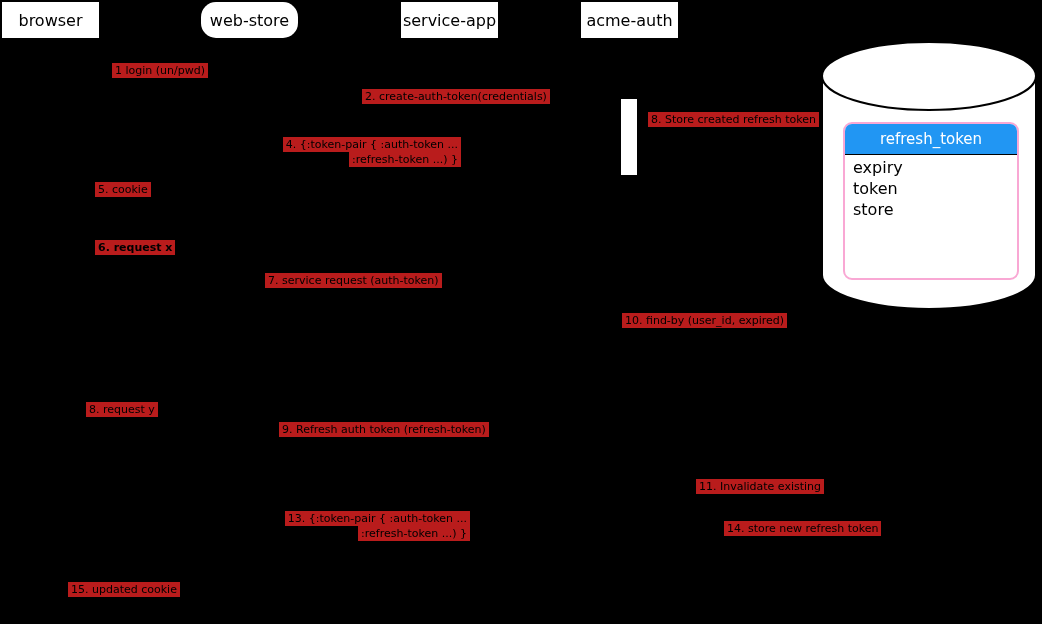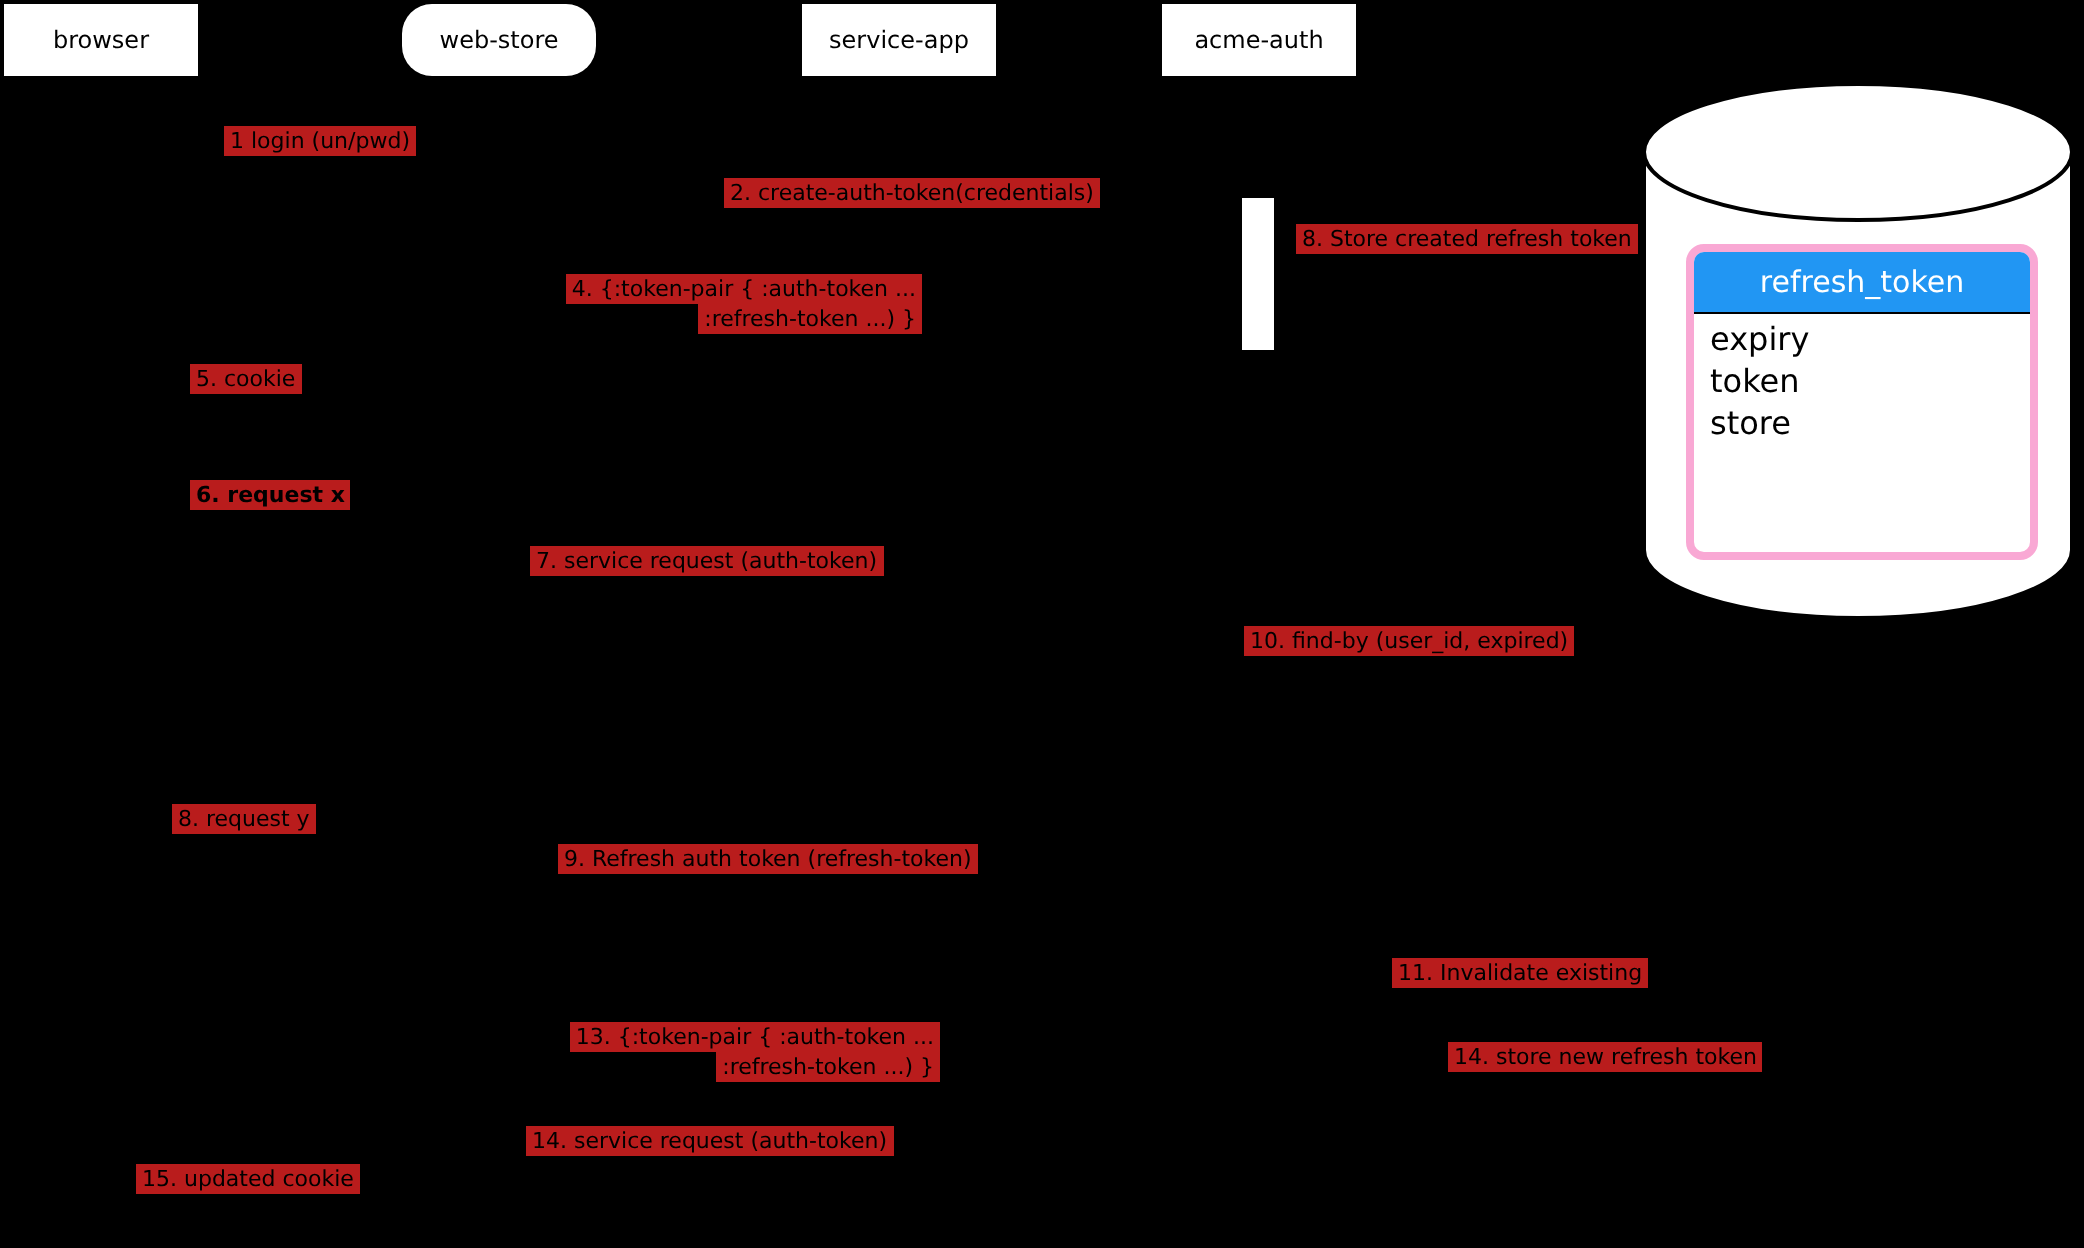--- a/index.html
+++ b/index.html
@@ -16,21 +16,21 @@
   .actor {
     position: absolute;
     top: 2px;
     width: 97px;
     height: 36px;
     background: #fff;
     color: #000;
     display: flex;
     align-items: center;
     justify-content: center;
-    font-size: 12px;
+    font-size: 16px;
   }
   
   .msg {
     position: absolute;
     font-size: 11px;
     line-height: 13px;
     white-space: nowrap;
   }
   .msg .line { text-align: right; }
   .msg span {
@@ -55,21 +55,21 @@
     left: 820px;
     top: 40px;
   }
   .db-table {
     position: absolute;
     left: 843px;
     top: 122px;
     width: 176px;
     height: 158px;
     background: #fff;
-    border: 4px solid #f9a8d4;
+    border: 2px solid #f9a8d4;
     border-radius: 9px;
     overflow: hidden;
     box-sizing: border-box;
   }
   .db-header {
     height: 30px;
     background: #2196F3;
     color: #fff;
     display: flex;
     align-items: center;
@@ -167,21 +167,18 @@
 
   <div class="msg right-anchored" style="right:572px; top:511px;">
     <div class="line"><span>13. {:token-pair { :auth-token ...</span></div>
     <div class="line"><span>:refresh-token ...) }</span></div>
   </div>
 
   <div class="msg" style="left:724px; top:521px;">
     <span>14. store new refresh token</span>
   </div>
 
-  <div class="msg" style="left:263px; top:563px;">
-    <span>14. service request (auth-token)</span>
-  </div>
 
   <div class="msg" style="left:68px; top:582px;">
     <span>15. updated cookie</span>
   </div>
 
 </div>
 
 </body></html>

